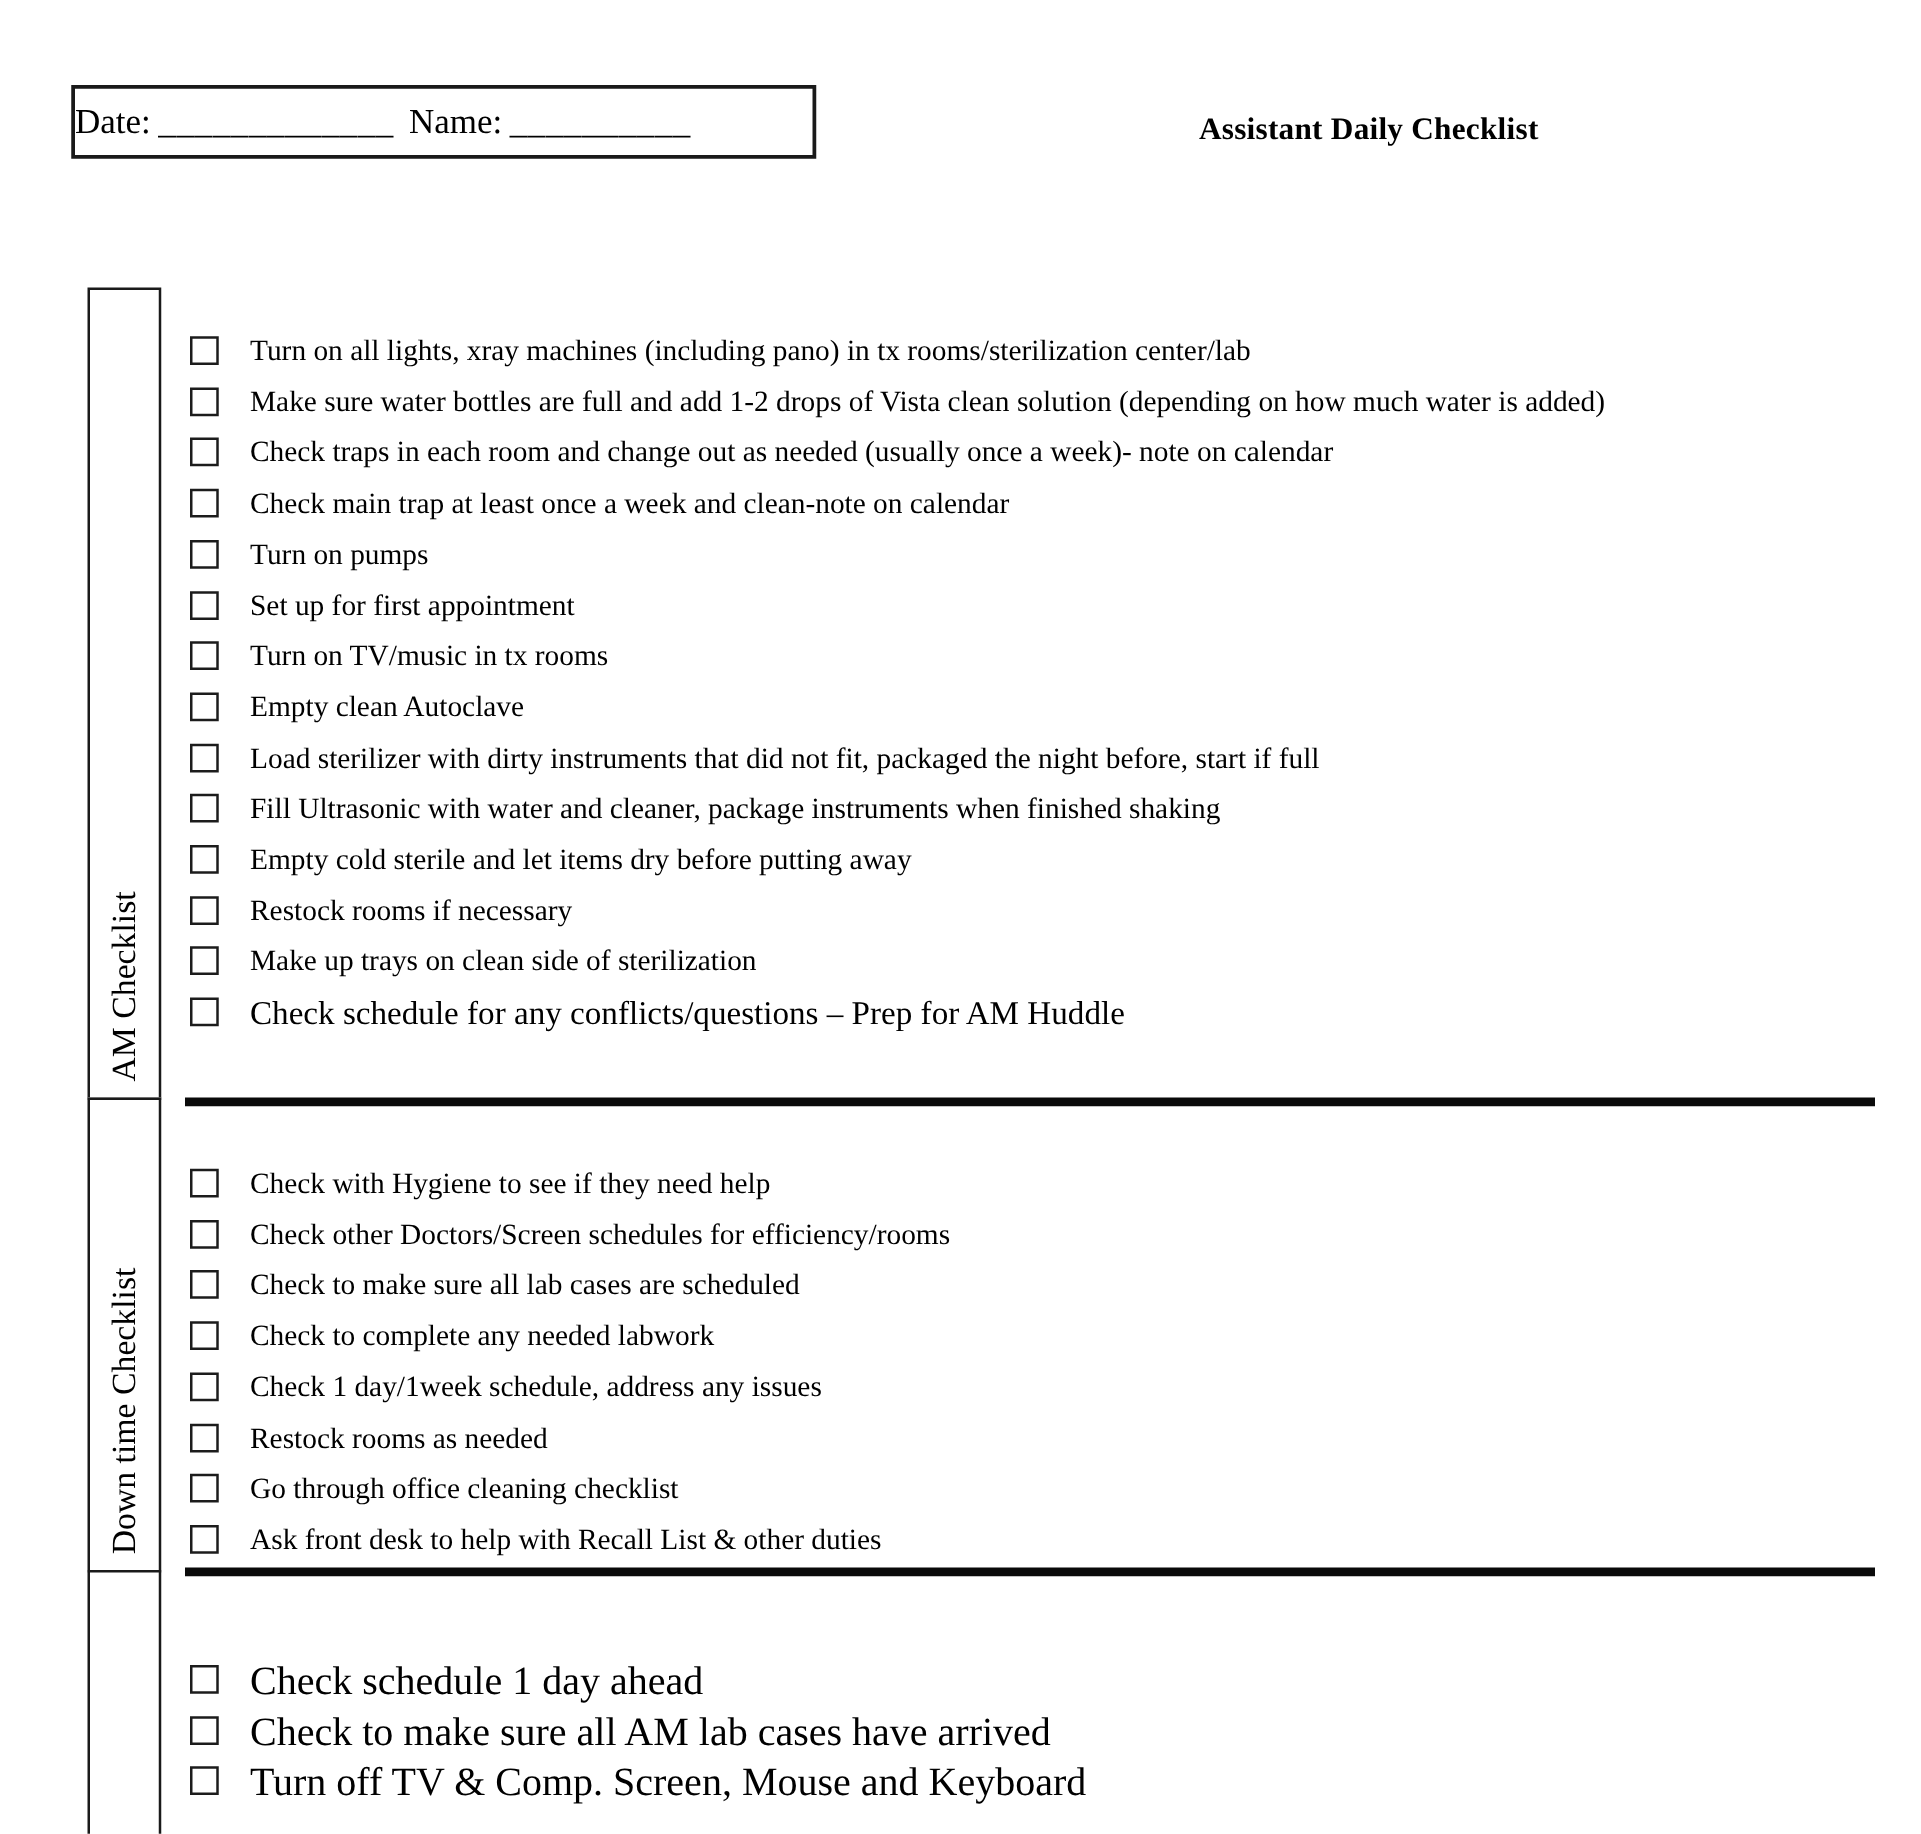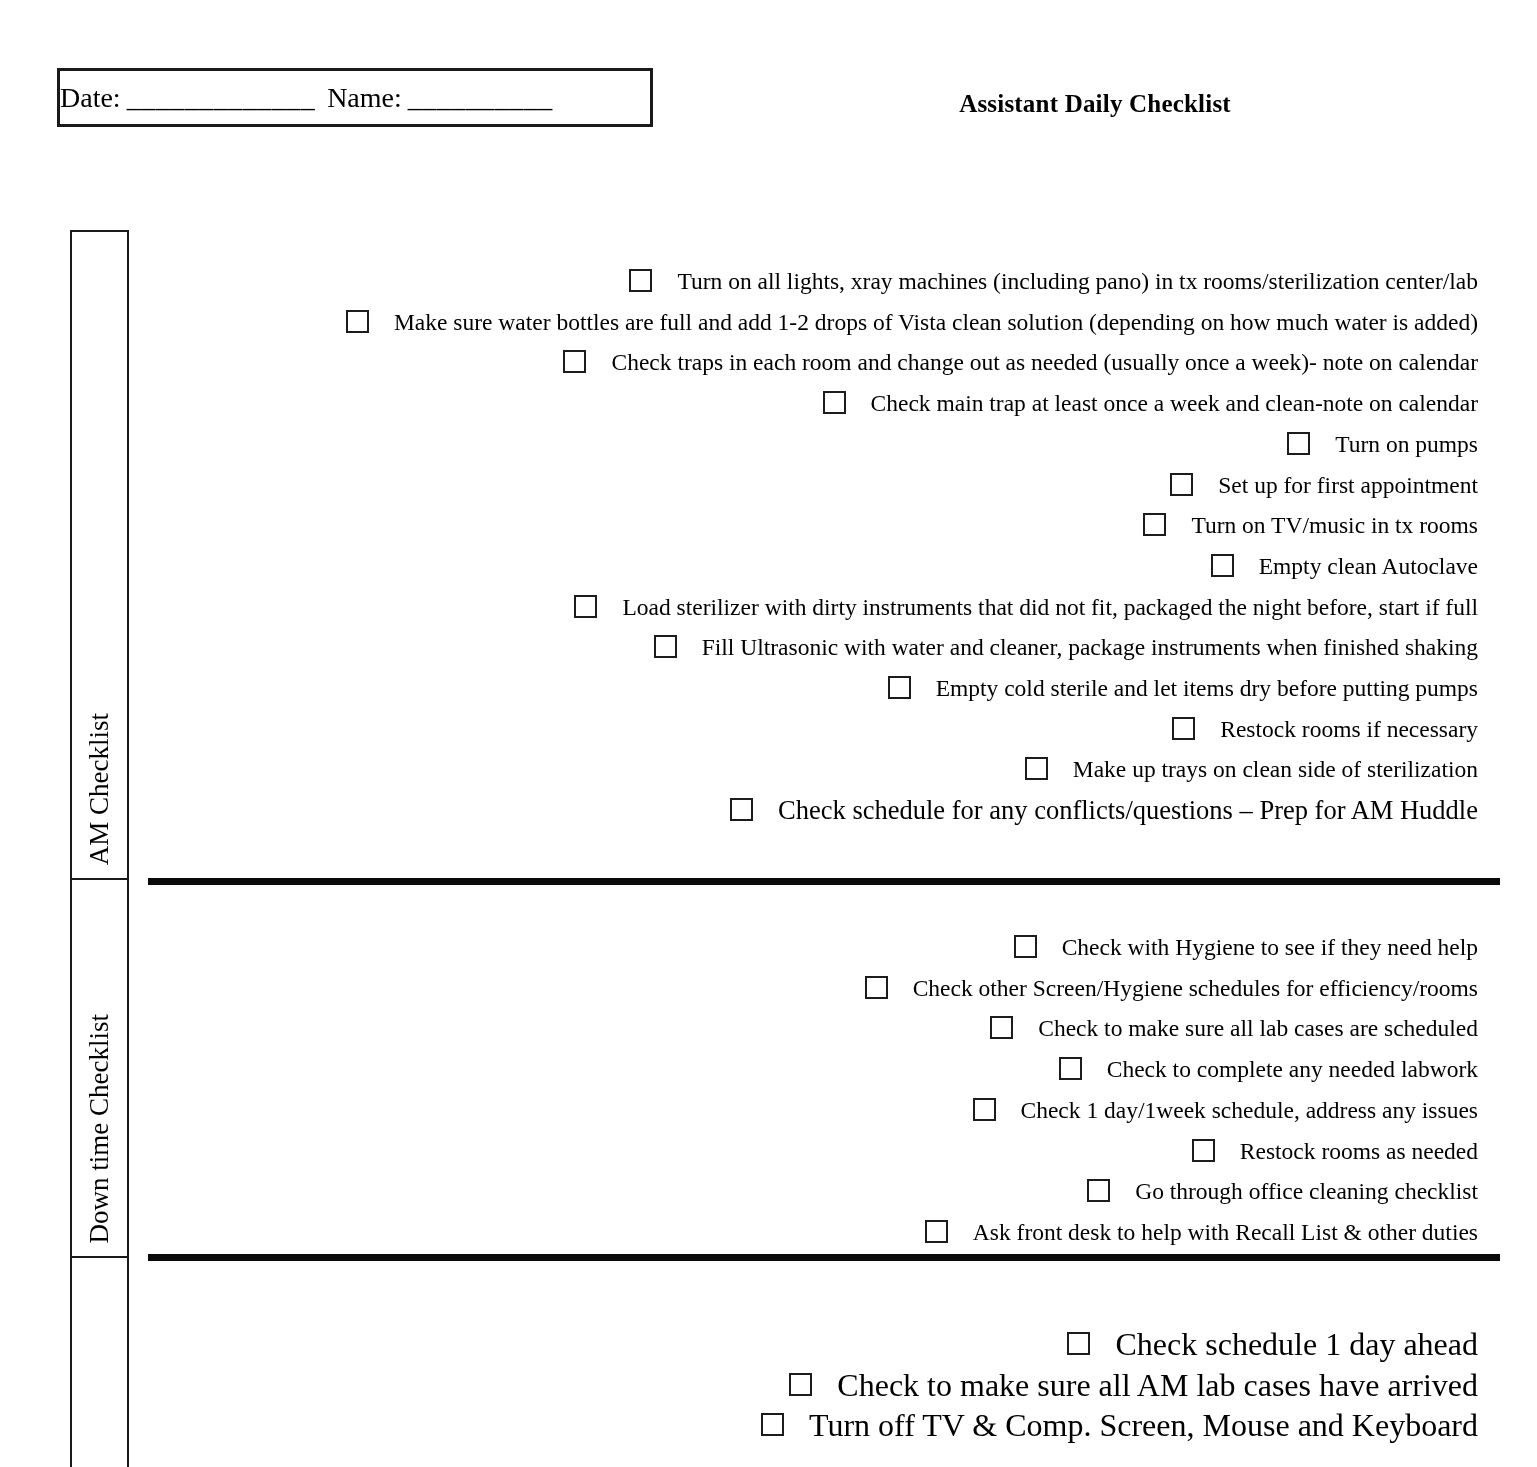--- a/index.html
+++ b/index.html
@@ -52,21 +52,21 @@
     position: absolute; left: 148px; width: 1352px; height: 7px;
     background: #0a0a0a;
   }
   .rule-1 { top: 878px; }
   .rule-2 { top: 1254px; }
   
   .group { position: absolute; left: 148px; width: 1330px; }
   .group-1 { top: 261px; }
   .group-2 { top: 927px; }
   .group-3 { top: 1324px; }
-  .row { display: flex; align-items: flex-start; justify-content: flex-end; }
+  .row { display: flex; align-items: flex-start; }
   .cb {
     flex: 0 0 auto;
     width: 23px; height: 23px;
     border: 2.5px solid #1c1c1c;
     background: #ffffff;
     margin: 8px 0 0 4px;
   }
   .item-label {
     margin-left: 25px;
     font-size: 23.5px;
@@ -136,21 +136,21 @@
   <div class="row">
       <span class="cb"></span>
       <span class="item-label">Load sterilizer with dirty instruments that did not fit, packaged the night before, start if full</span>
     </div>
   <div class="row">
       <span class="cb"></span>
       <span class="item-label">Fill Ultrasonic with water and cleaner, package instruments when finished shaking</span>
     </div>
   <div class="row">
       <span class="cb"></span>
-      <span class="item-label">Empty cold sterile and let items dry before putting pumps</span>
+      <span class="item-label">Empty cold sterile and let items dry before putting away</span>
     </div>
   <div class="row">
       <span class="cb"></span>
       <span class="item-label">Restock rooms if necessary</span>
     </div>
   <div class="row">
       <span class="cb"></span>
       <span class="item-label">Make up trays on clean side of sterilization</span>
     </div>
   <div class="row big">
@@ -159,21 +159,21 @@
     </div>
 </div>
 
 <div class="group group-2">
   <div class="row">
       <span class="cb"></span>
       <span class="item-label">Check with Hygiene to see if they need help</span>
     </div>
   <div class="row">
       <span class="cb"></span>
-      <span class="item-label">Check other Screen/Hygiene schedules for efficiency/rooms</span>
+      <span class="item-label">Check other Doctors/Screen schedules for efficiency/rooms</span>
     </div>
   <div class="row">
       <span class="cb"></span>
       <span class="item-label">Check to make sure all lab cases are scheduled</span>
     </div>
   <div class="row">
       <span class="cb"></span>
       <span class="item-label">Check to complete any needed labwork</span>
     </div>
   <div class="row">

